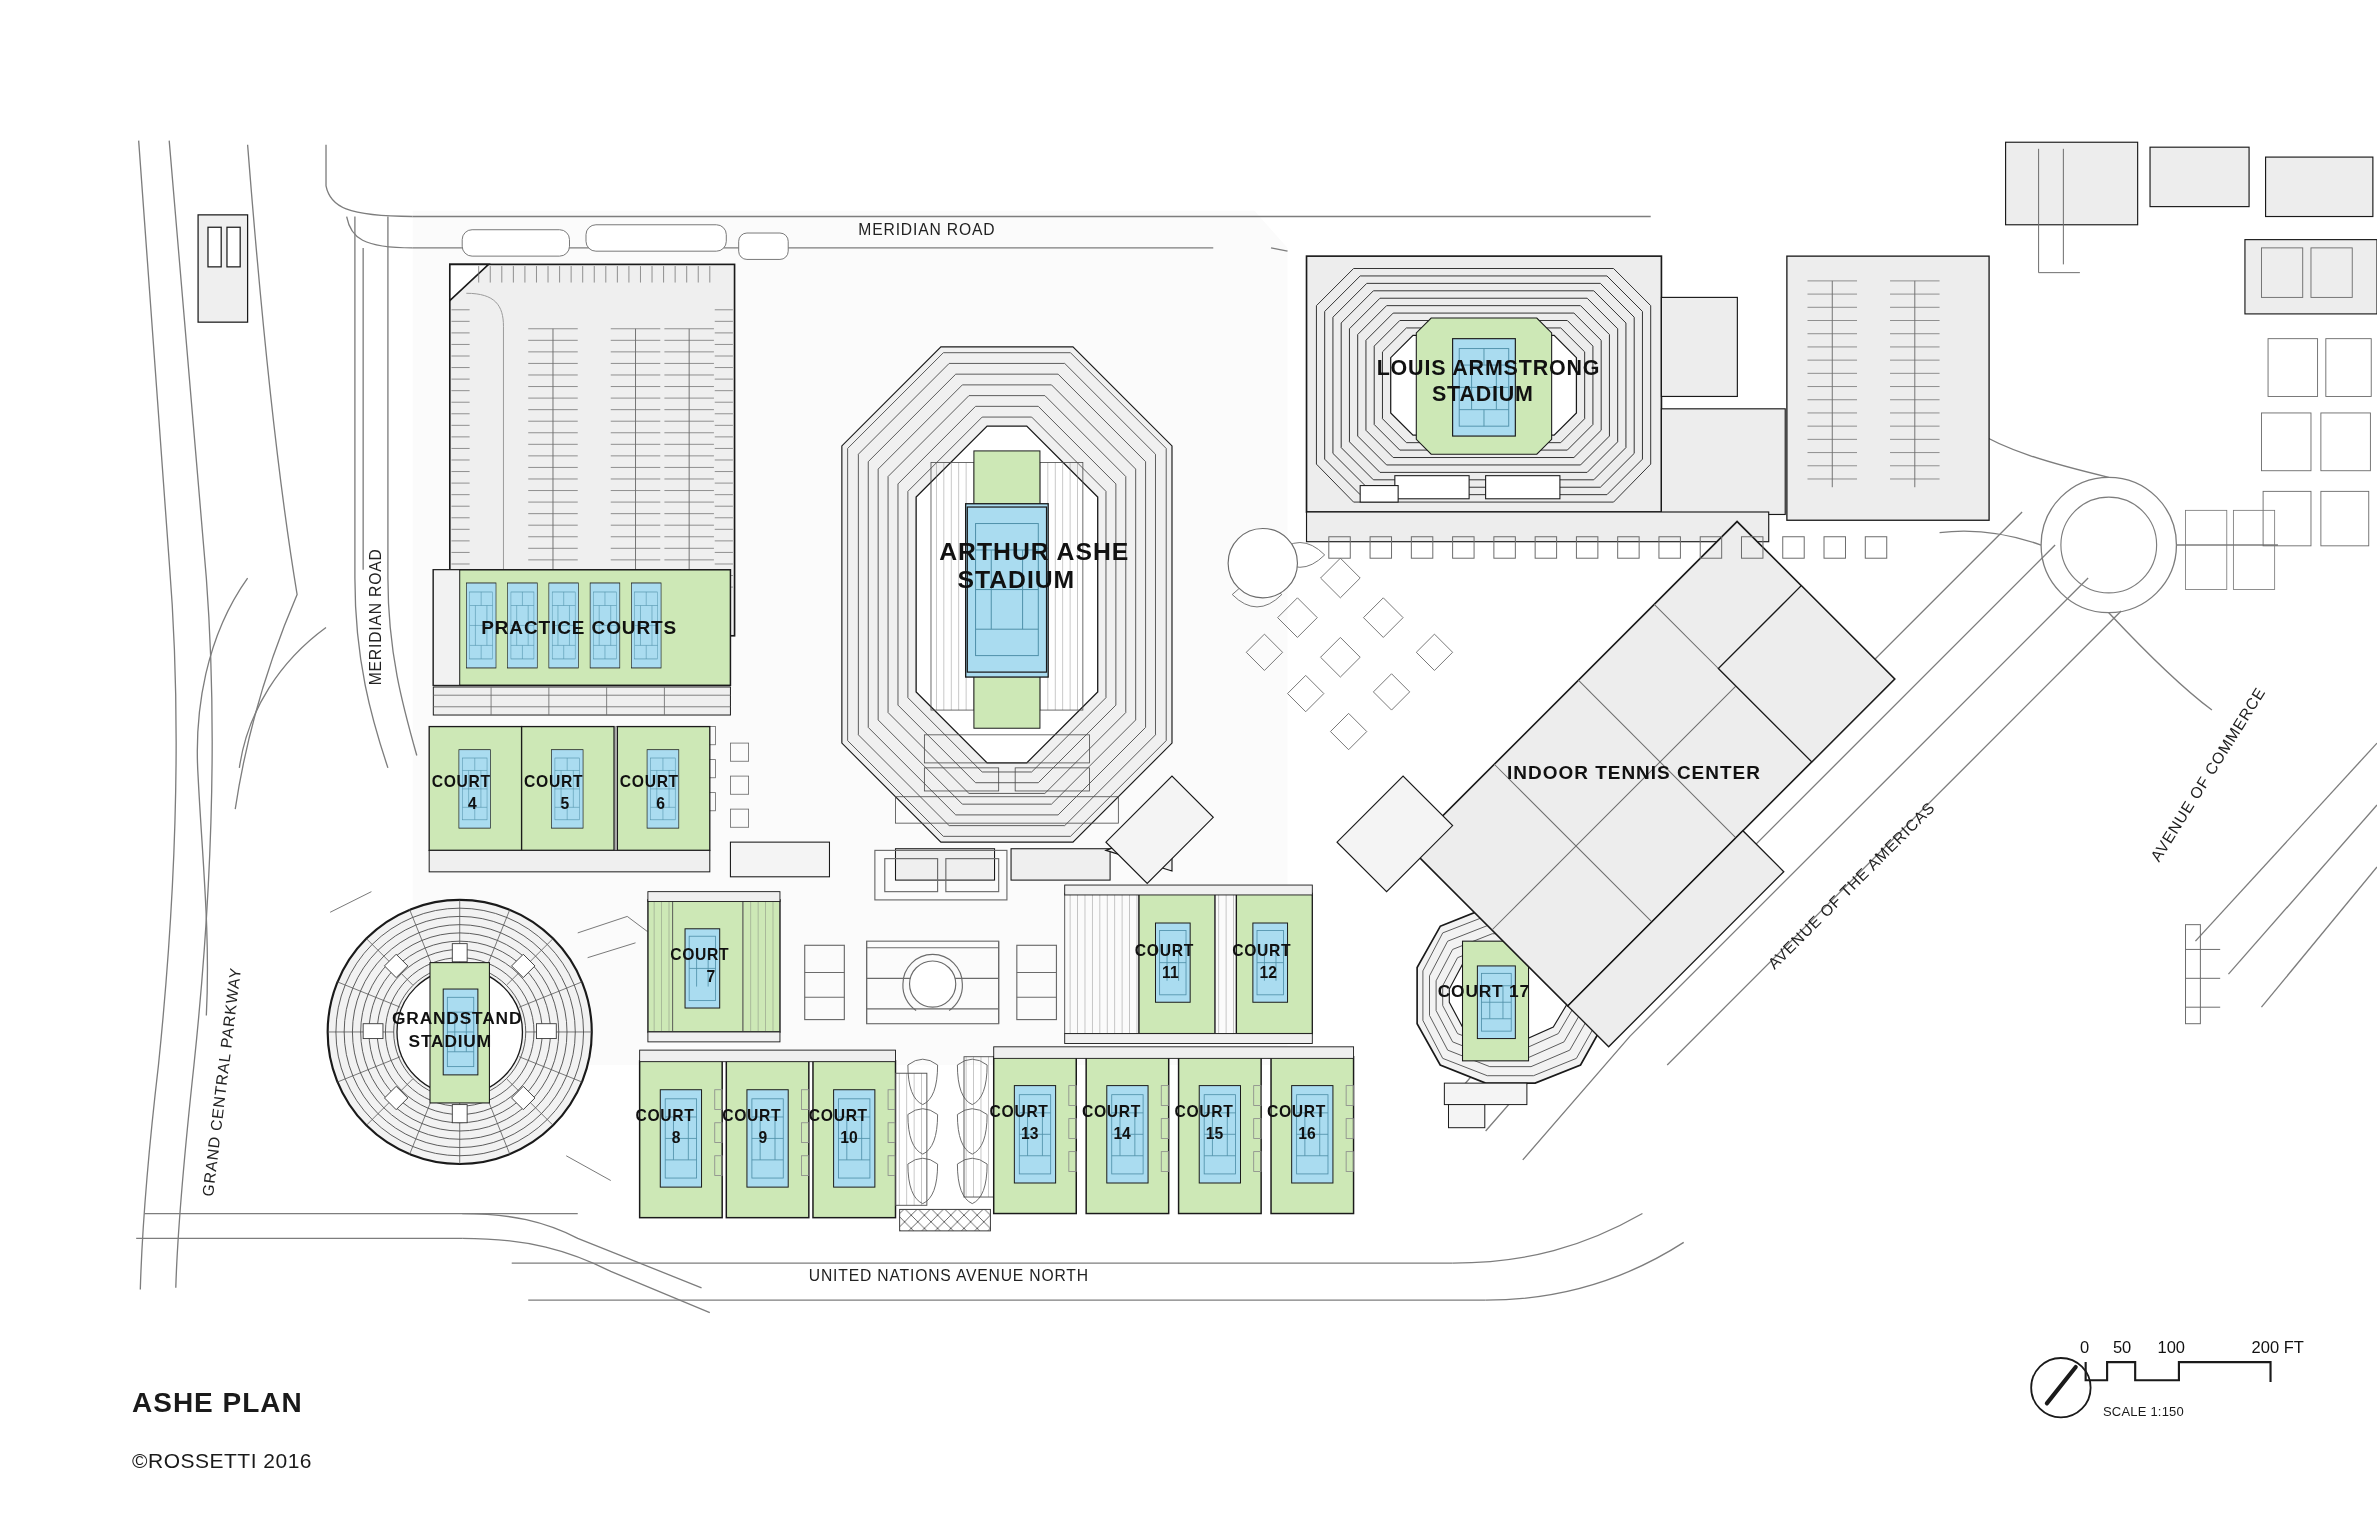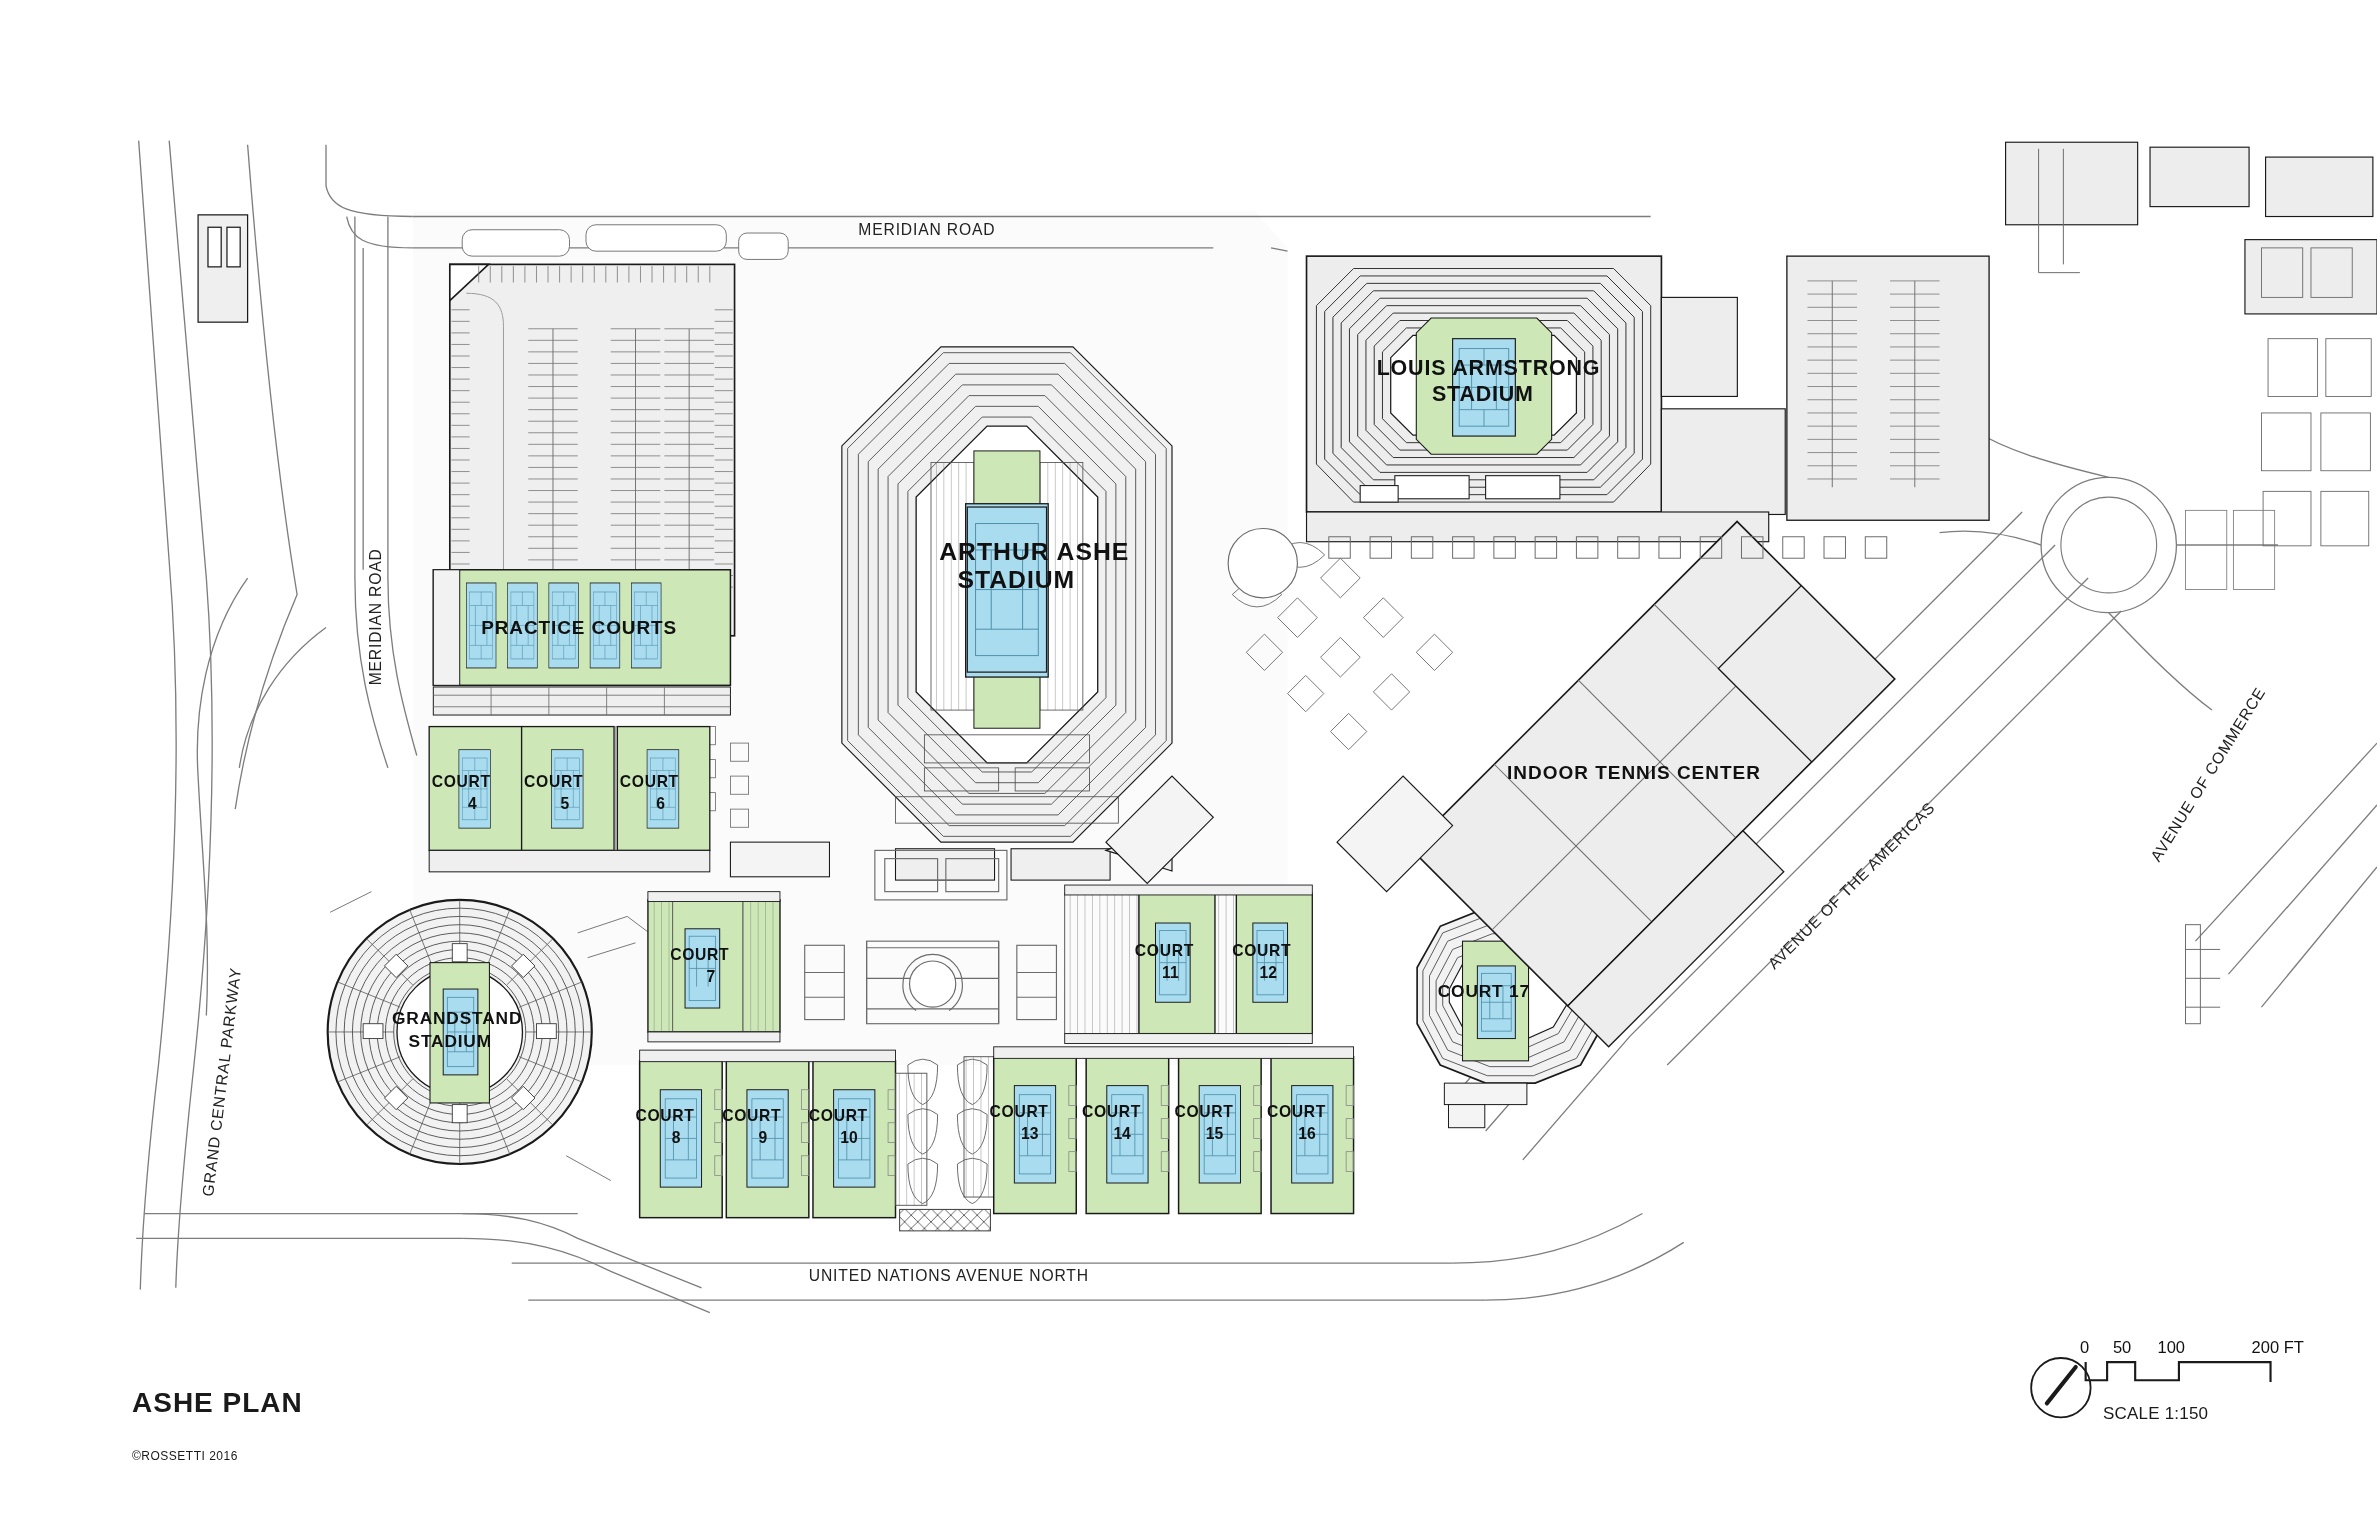--- a/index.html
+++ b/index.html
@@ -1,22 +1,22 @@
 <!DOCTYPE html>
 <html style="font-size:13.2px"><head>
 <meta charset="utf-8">
 <style>
   html,body{margin:0;padding:0;background:#ffffff;}
   body{width:2377px;height:1539px;overflow:hidden;font-family:"Liberation Sans",sans-serif;}
   #stage{position:relative;width:2377px;height:1539px;background:#ffffff;}
   svg#plan{position:absolute;left:0;top:0;width:2377px;height:1539px;display:block;}
   .ttl{position:absolute;font-weight:bold;letter-spacing:0.4px;color:#1a1a1a;}
   #site-plan-title{left:132px;top:1387px;font-size:28px;font-weight:bold;letter-spacing:1px;color:#1a1a1a;}
-  #copyright{position:absolute;left:132px;top:1449px;font-size:12px;letter-spacing:0.5px;color:#1a1a1a;}
-  #scale-caption{position:absolute;left:2103px;top:1404px;font-size:17px;letter-spacing:0.2px;color:#1a1a1a;}
+  #copyright{position:absolute;left:132px;top:1449px;font-size:21px;letter-spacing:0.5px;color:#1a1a1a;}
+  #scale-caption{position:absolute;left:2103px;top:1404px;font-size:13px;letter-spacing:0.2px;color:#1a1a1a;}
   .sn{font-family:"Liberation Sans",sans-serif;font-weight:bold;fill:#111;}
   .rd{font-family:"Liberation Sans",sans-serif;font-weight:normal;fill:#222;}
   .scn{font-family:"Liberation Sans",sans-serif;font-size:20px;fill:#111;}
 </style>
 </head>
 <body>
 
 <div id="stage">
 
 <svg id="plan" viewBox="0 0 2880 1864">

